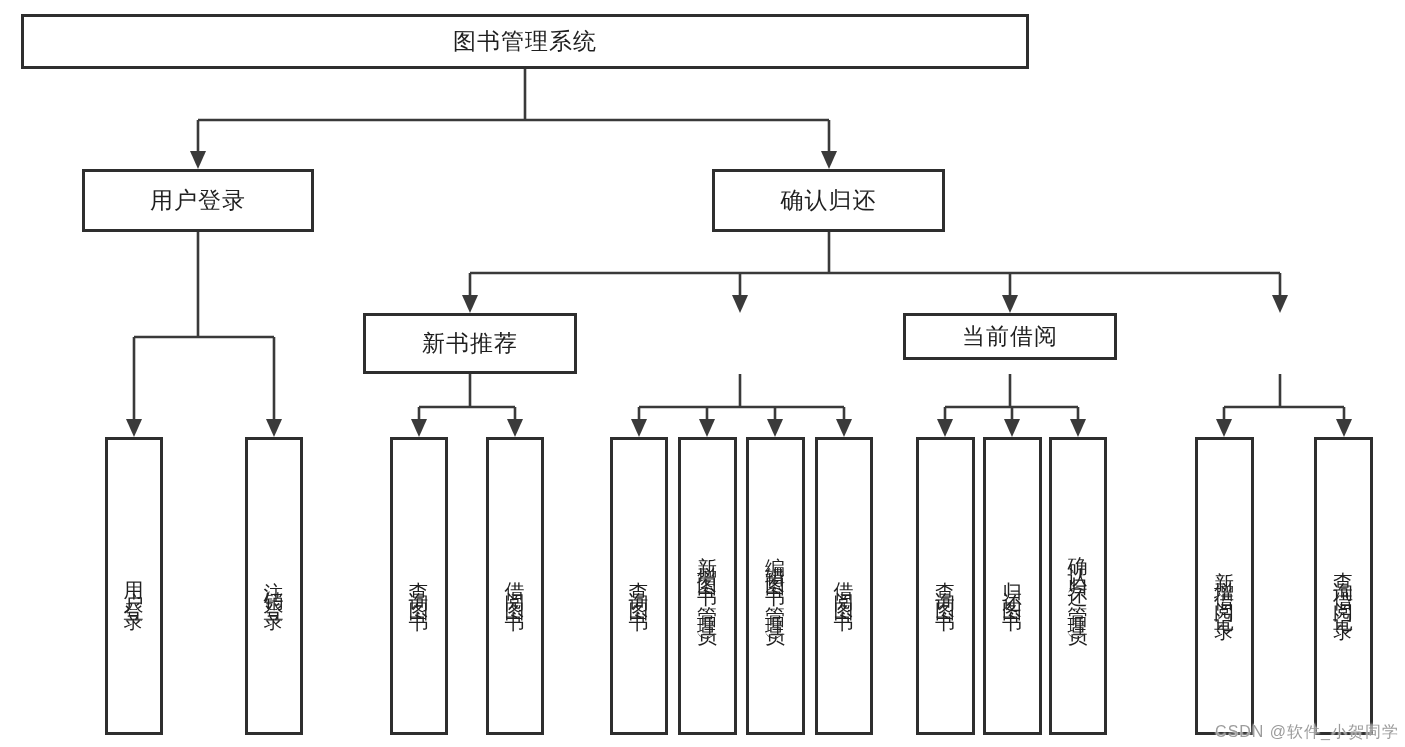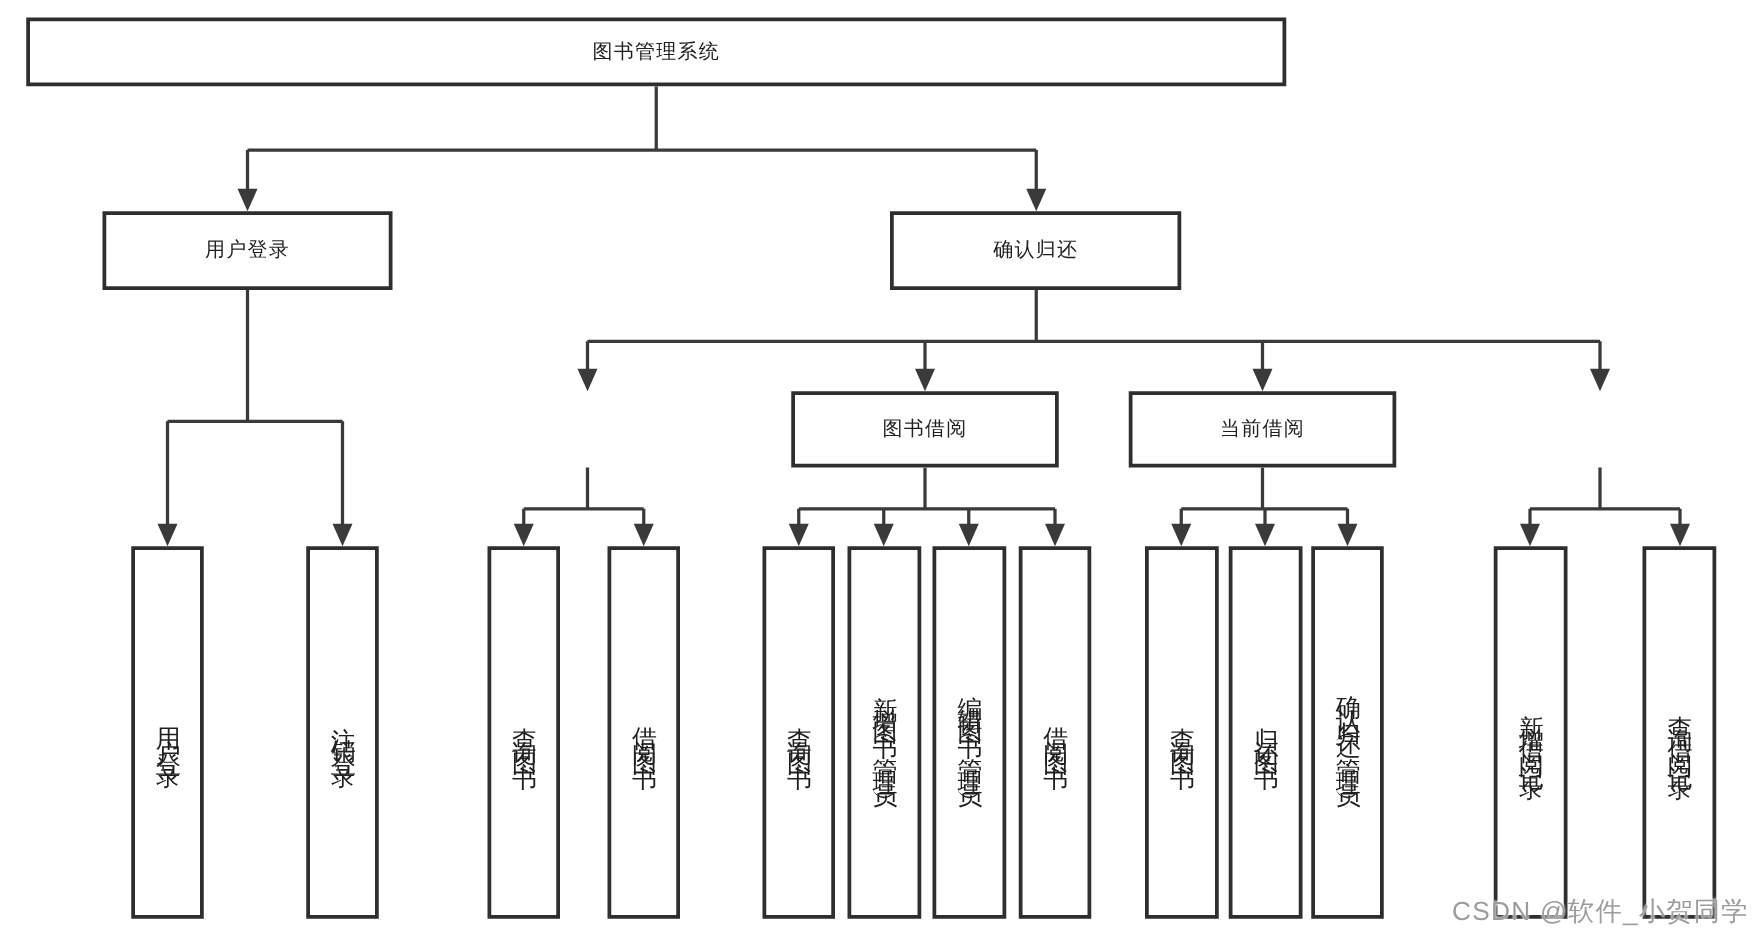--- a/index.html
+++ b/index.html
@@ -13,36 +13,36 @@
   html,body{width:1405px;height:747px;overflow:hidden;background:var(--bg);}
   body{font-family:"Liberation Sans","DejaVu Sans",sans-serif;color:var(--text);}
   .stage{position:relative;width:1405px;height:747px;background:var(--bg);}
   .wires{position:absolute;left:0;top:0;z-index:1;}
   .wires path{stroke:var(--line);stroke-width:2.6;fill:none;}
   .wires polygon{fill:var(--line);stroke:none;}
   .hnode{
     position:absolute;z-index:2;background:#fff;
     border:3px solid var(--border);
     display:flex;align-items:center;justify-content:center;
-    font-size:16px;letter-spacing:1px;color:var(--text);
+    font-size:23px;letter-spacing:1px;color:var(--text);
   }
   .vnode{
     position:absolute;z-index:2;background:#fff;
     border:3px solid var(--border);
     display:flex;align-items:center;justify-content:center;
     top:437px;width:58px;height:298px;
   }
   .vtext{
     writing-mode:vertical-rl;text-orientation:mixed;
     font-size:20px;line-height:1;letter-spacing:10px;
     color:var(--text);white-space:nowrap;
   }
   .watermark{
     position:absolute;right:6px;bottom:4px;z-index:3;
-    font-size:21px;letter-spacing:1px;color:var(--wm);
+    font-size:16px;letter-spacing:1px;color:var(--wm);
     text-shadow:0 1px 2px rgba(255,255,255,.95),0 -1px 2px rgba(255,255,255,.95);
   }
 </style>
 </head>
 <body>
 
 <div class="stage">
 
   <svg class="wires" width="1405" height="747" viewBox="0 0 1405 747">
     <path d="M525 69 V120 M198 120 H829 M198 120 V153 M829 120 V153"></path>
@@ -79,24 +79,24 @@
     <span>图书管理系统</span>
   </div>
 
   <div class="hnode" style="left:82px;top:169px;width:232px;height:63px">
     <span>用户登录</span>
   </div>
   <div class="hnode" style="left:712px;top:169px;width:233px;height:63px">
     <span>确认归还</span>
   </div>
 
-  <div class="hnode" style="left:633px;top:313px;width:214px;height:61px">
-    <span>图书借阅</span>
+  <div class="hnode" style="left:363px;top:313px;width:214px;height:61px">
+    <span>新书推荐</span>
   </div>
-  <div class="hnode" style="left:903px;top:313px;width:214px;height:61px">
+  <div class="hnode" style="left:903px;top:313px;width:214px;height:47px">
     <span>当前借阅</span>
   </div>
 
   <div class="vnode" style="left:105px">
     <span class="vtext">用户登录</span>
   </div>
   <div class="vnode" style="left:245px">
     <span class="vtext">注销登录</span>
   </div>
 

